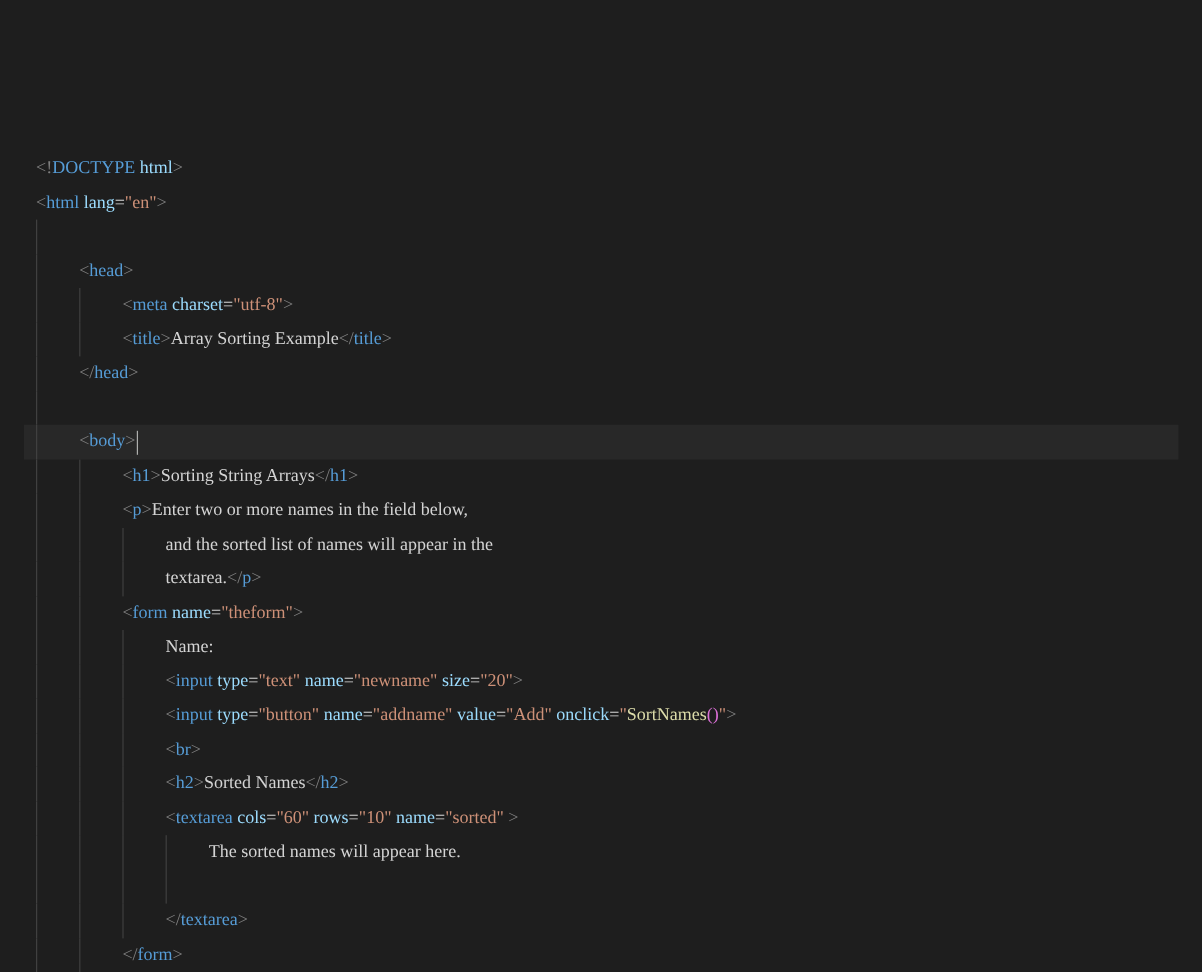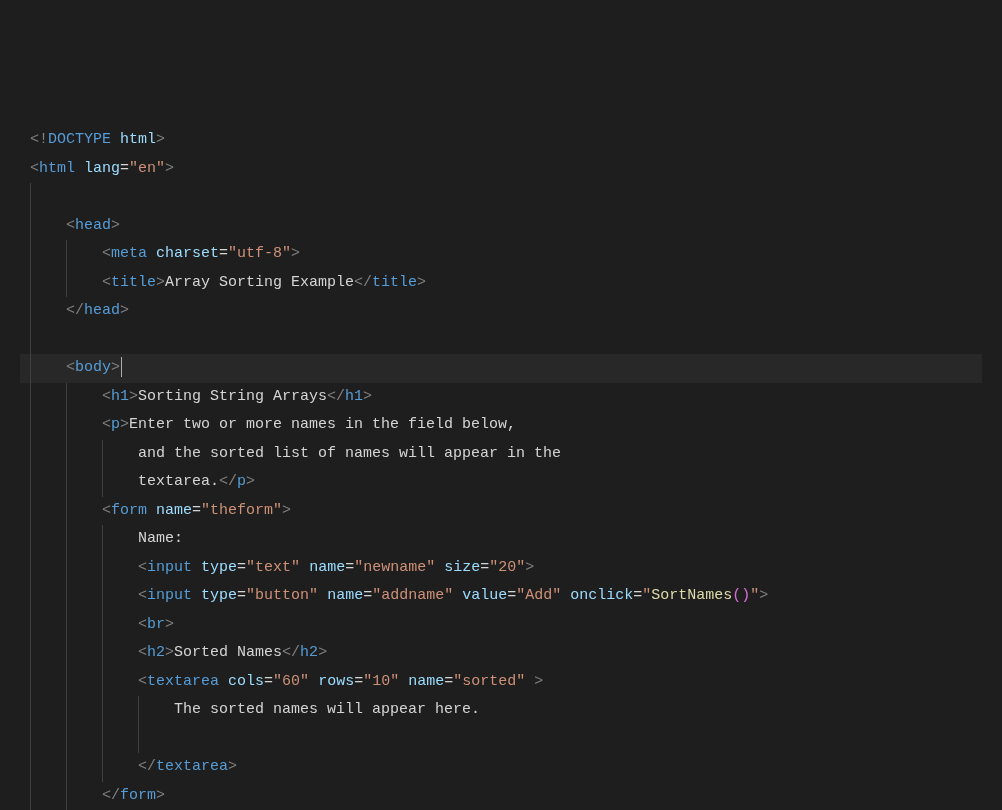--- a/index.html
+++ b/index.html
@@ -8,21 +8,21 @@
     font-family: Consolas, 'Courier New', monospace;
     font-size: 15px;
     line-height: 28.5px;
     color: #d4d4d4;
     padding: 12px 20px;
     width: 1002px;
     height: 810px;
     overflow: hidden;
     white-space: pre;
   }
-  .code { position: relative; }
+  .code { position: relative; font-family: Liberation Serif, serif; }
   .row { display: flex; position: relative; height: 28.5px; align-items: center; }
   .row.active { background: #282828; }
   .row.active::after {
     content: "";
     position: absolute;
     left: 0; right: 0; top: 0; bottom: 0;
     pointer-events: none;
   }
   .guide {
     display: inline-block;

